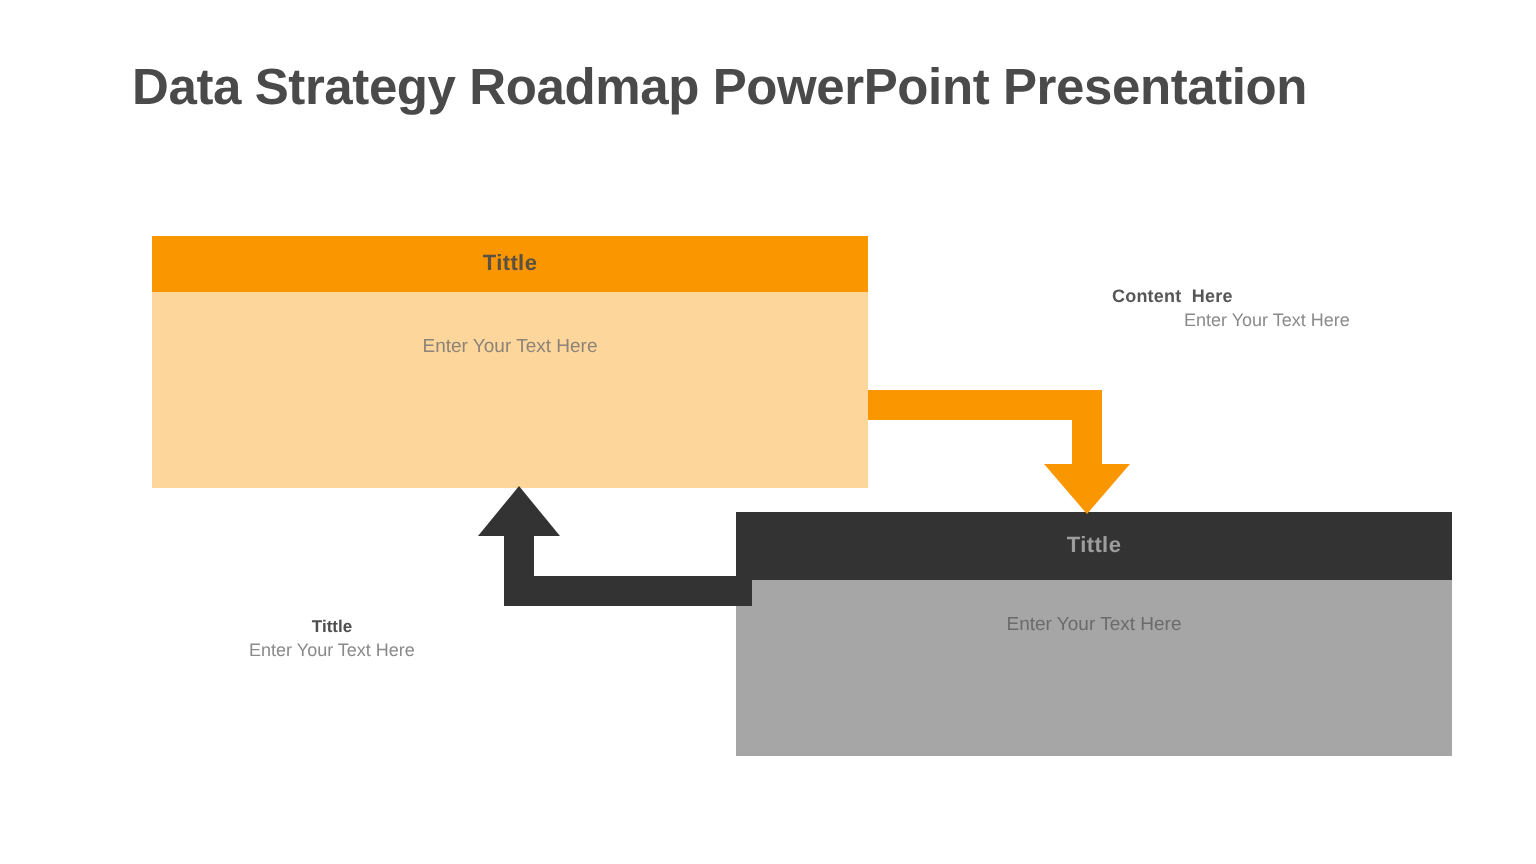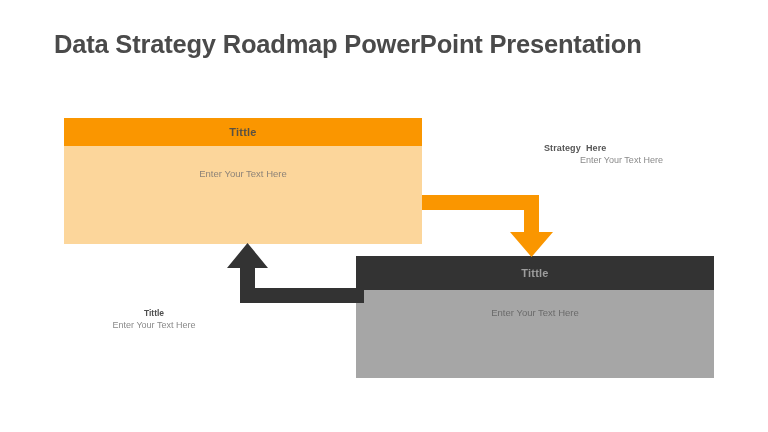--- a/index.html
+++ b/index.html
@@ -11,21 +11,21 @@
     width: 768px;
     height: 432px;
     position: relative;
     overflow: hidden;
     font-family: "Liberation Sans", sans-serif;
     -webkit-font-smoothing: antialiased;
   }
 
   .slide {
     position: absolute;
-    left: 4px;
+    left: 16px;
     top: 0;
     width: 695px;
     height: 432px;
     background: #ffffff;
   }
 
   
   .slide-title {
     position: absolute;
     left: 50px;
@@ -187,21 +187,21 @@
   </div>
 
   <svg class="arrow-svg" viewBox="0 0 768 432">
 
     <path d="M 418 195 L 535 195 L 535 232 L 549 232 L 527.5 257 L 506 232 L 520 232 L 520 210 L 418 210 Z" fill="#fa9600"></path>
 
     <path d="M 360 303 L 236 303 L 236 268 L 223 268 L 243.5 243 L 264 268 L 251 268 L 251 288 L 360 288 Z" fill="#333333"></path>
   </svg>
 
   <div class="note-right">
-    <div class="note-title">Strategy  Here</div>
+    <div class="note-title">Content  Here</div>
     <div class="note-text">Enter Your Text Here</div>
   </div>
 
   <div class="note-left">
     <div class="note-title">Tittle</div>
     <div class="note-text">Enter Your Text Here</div>
   </div>
 
 </div>
 

